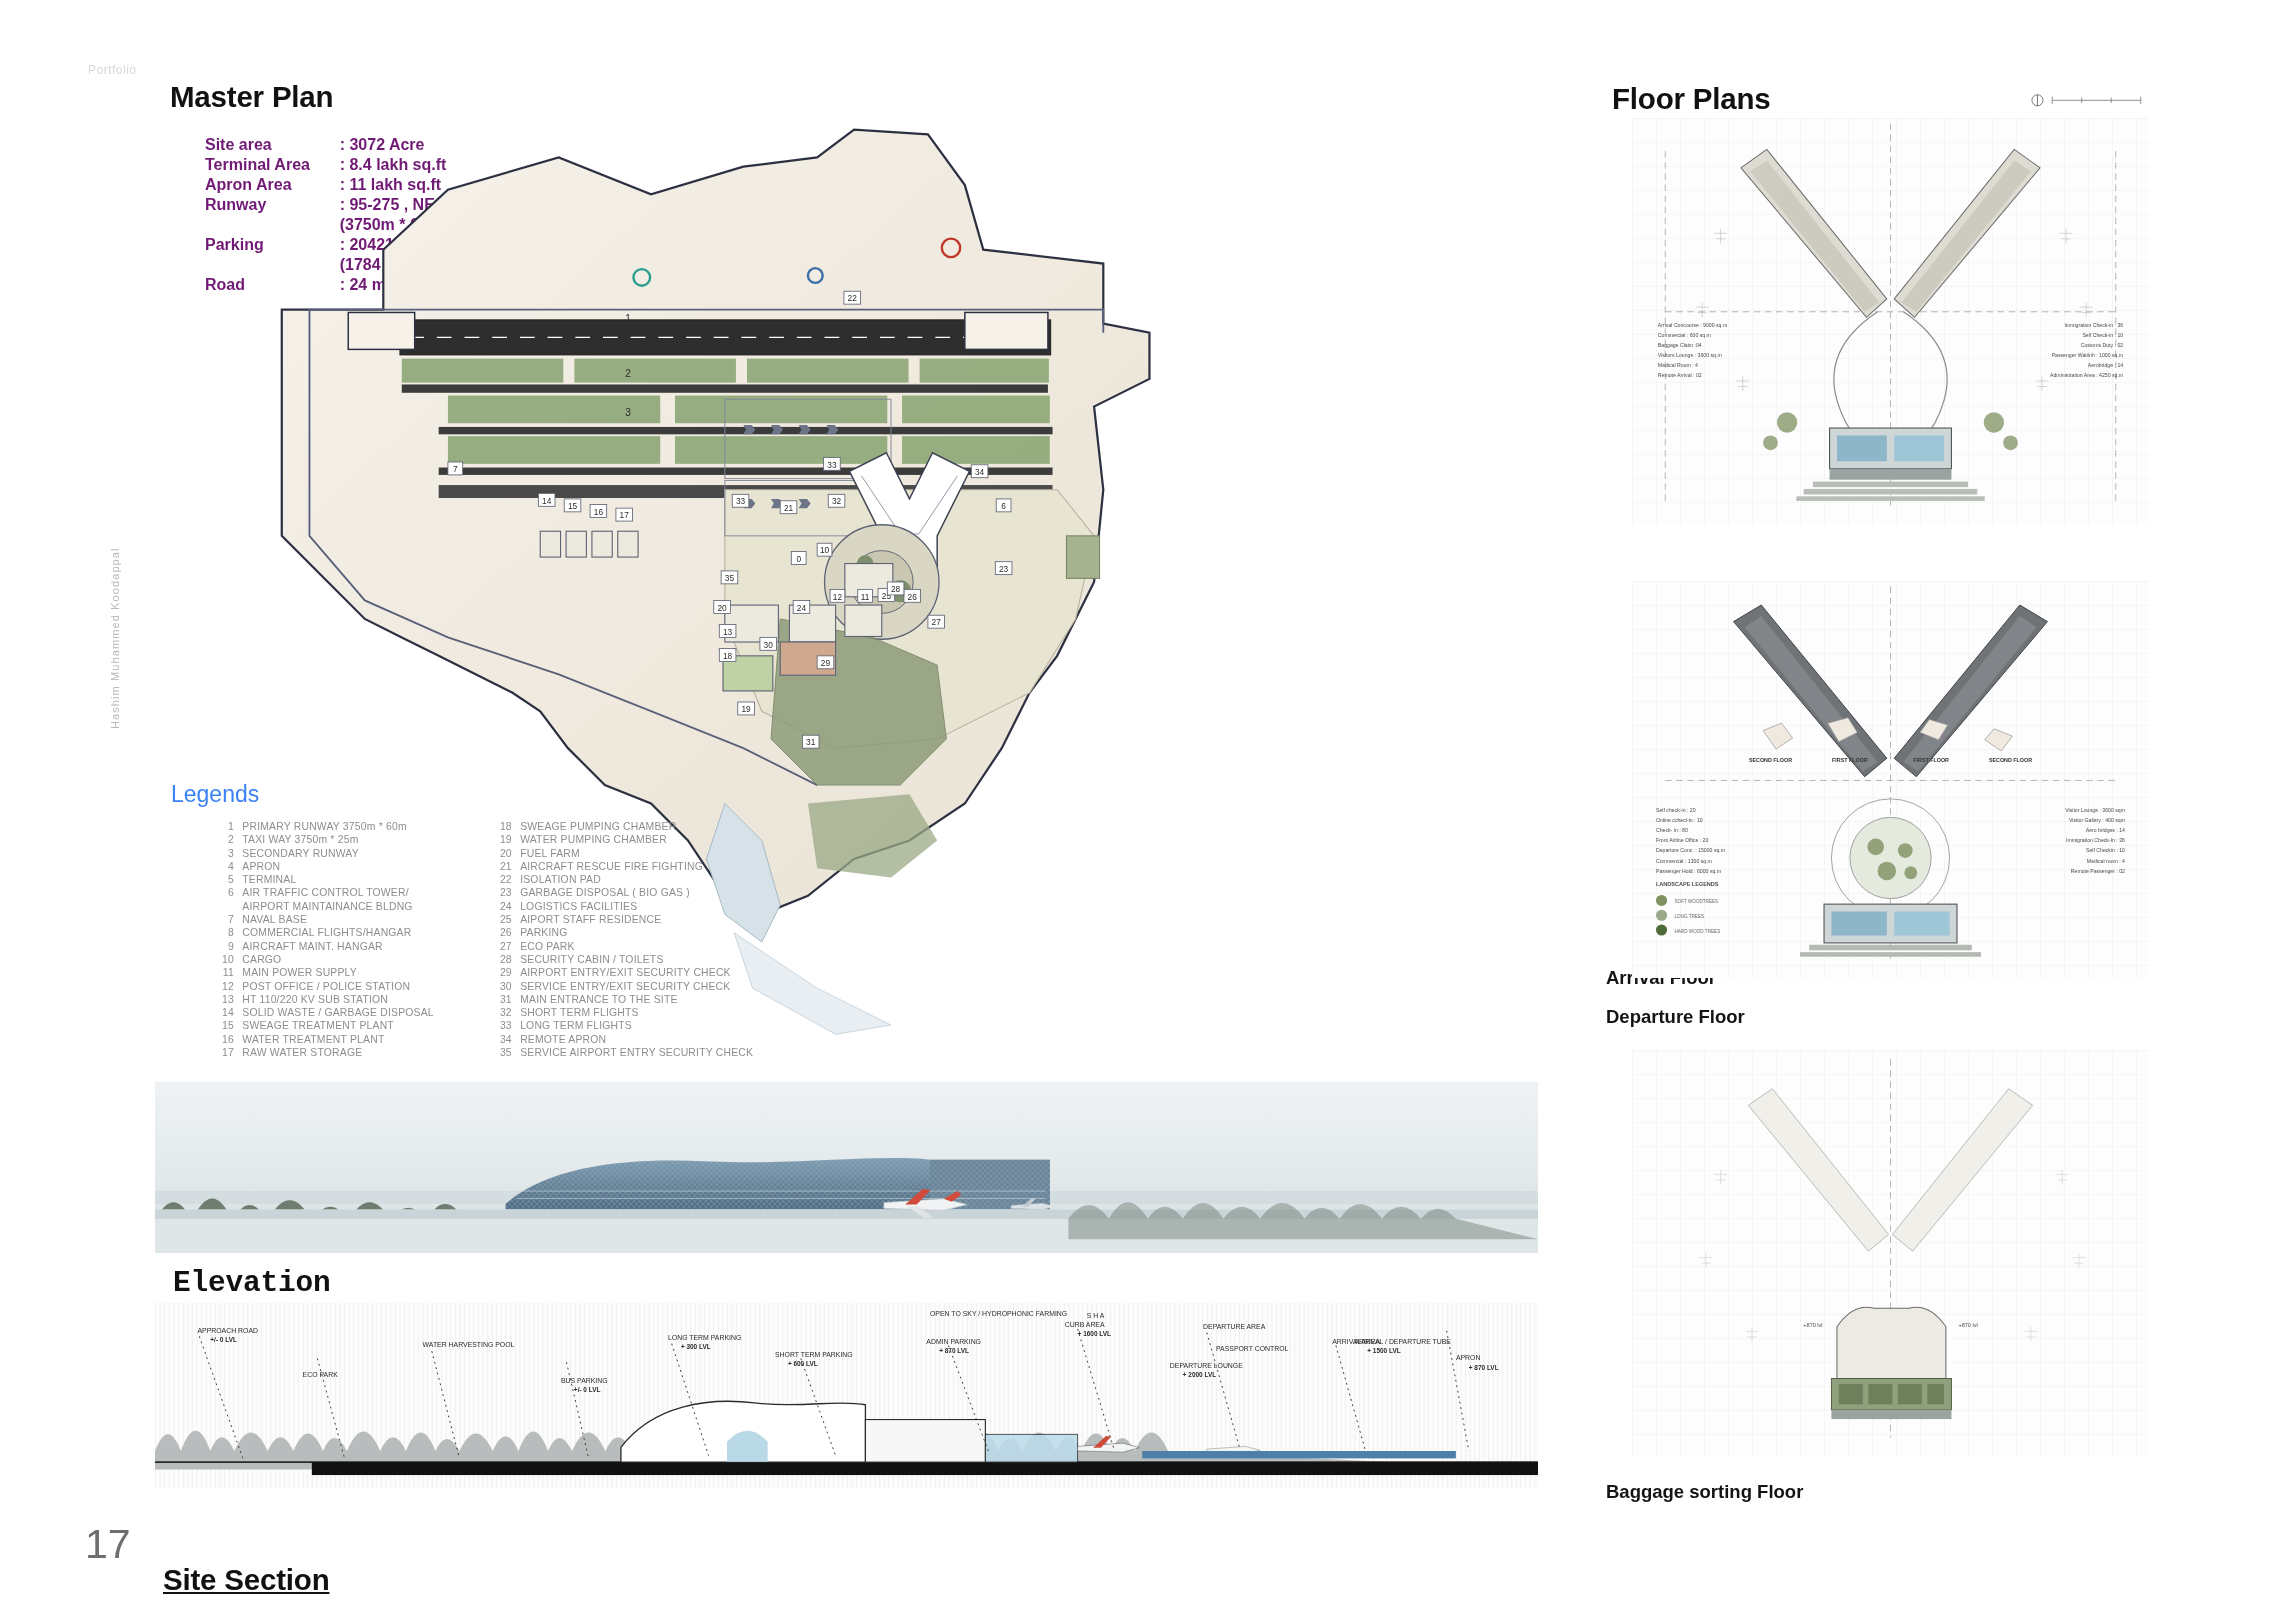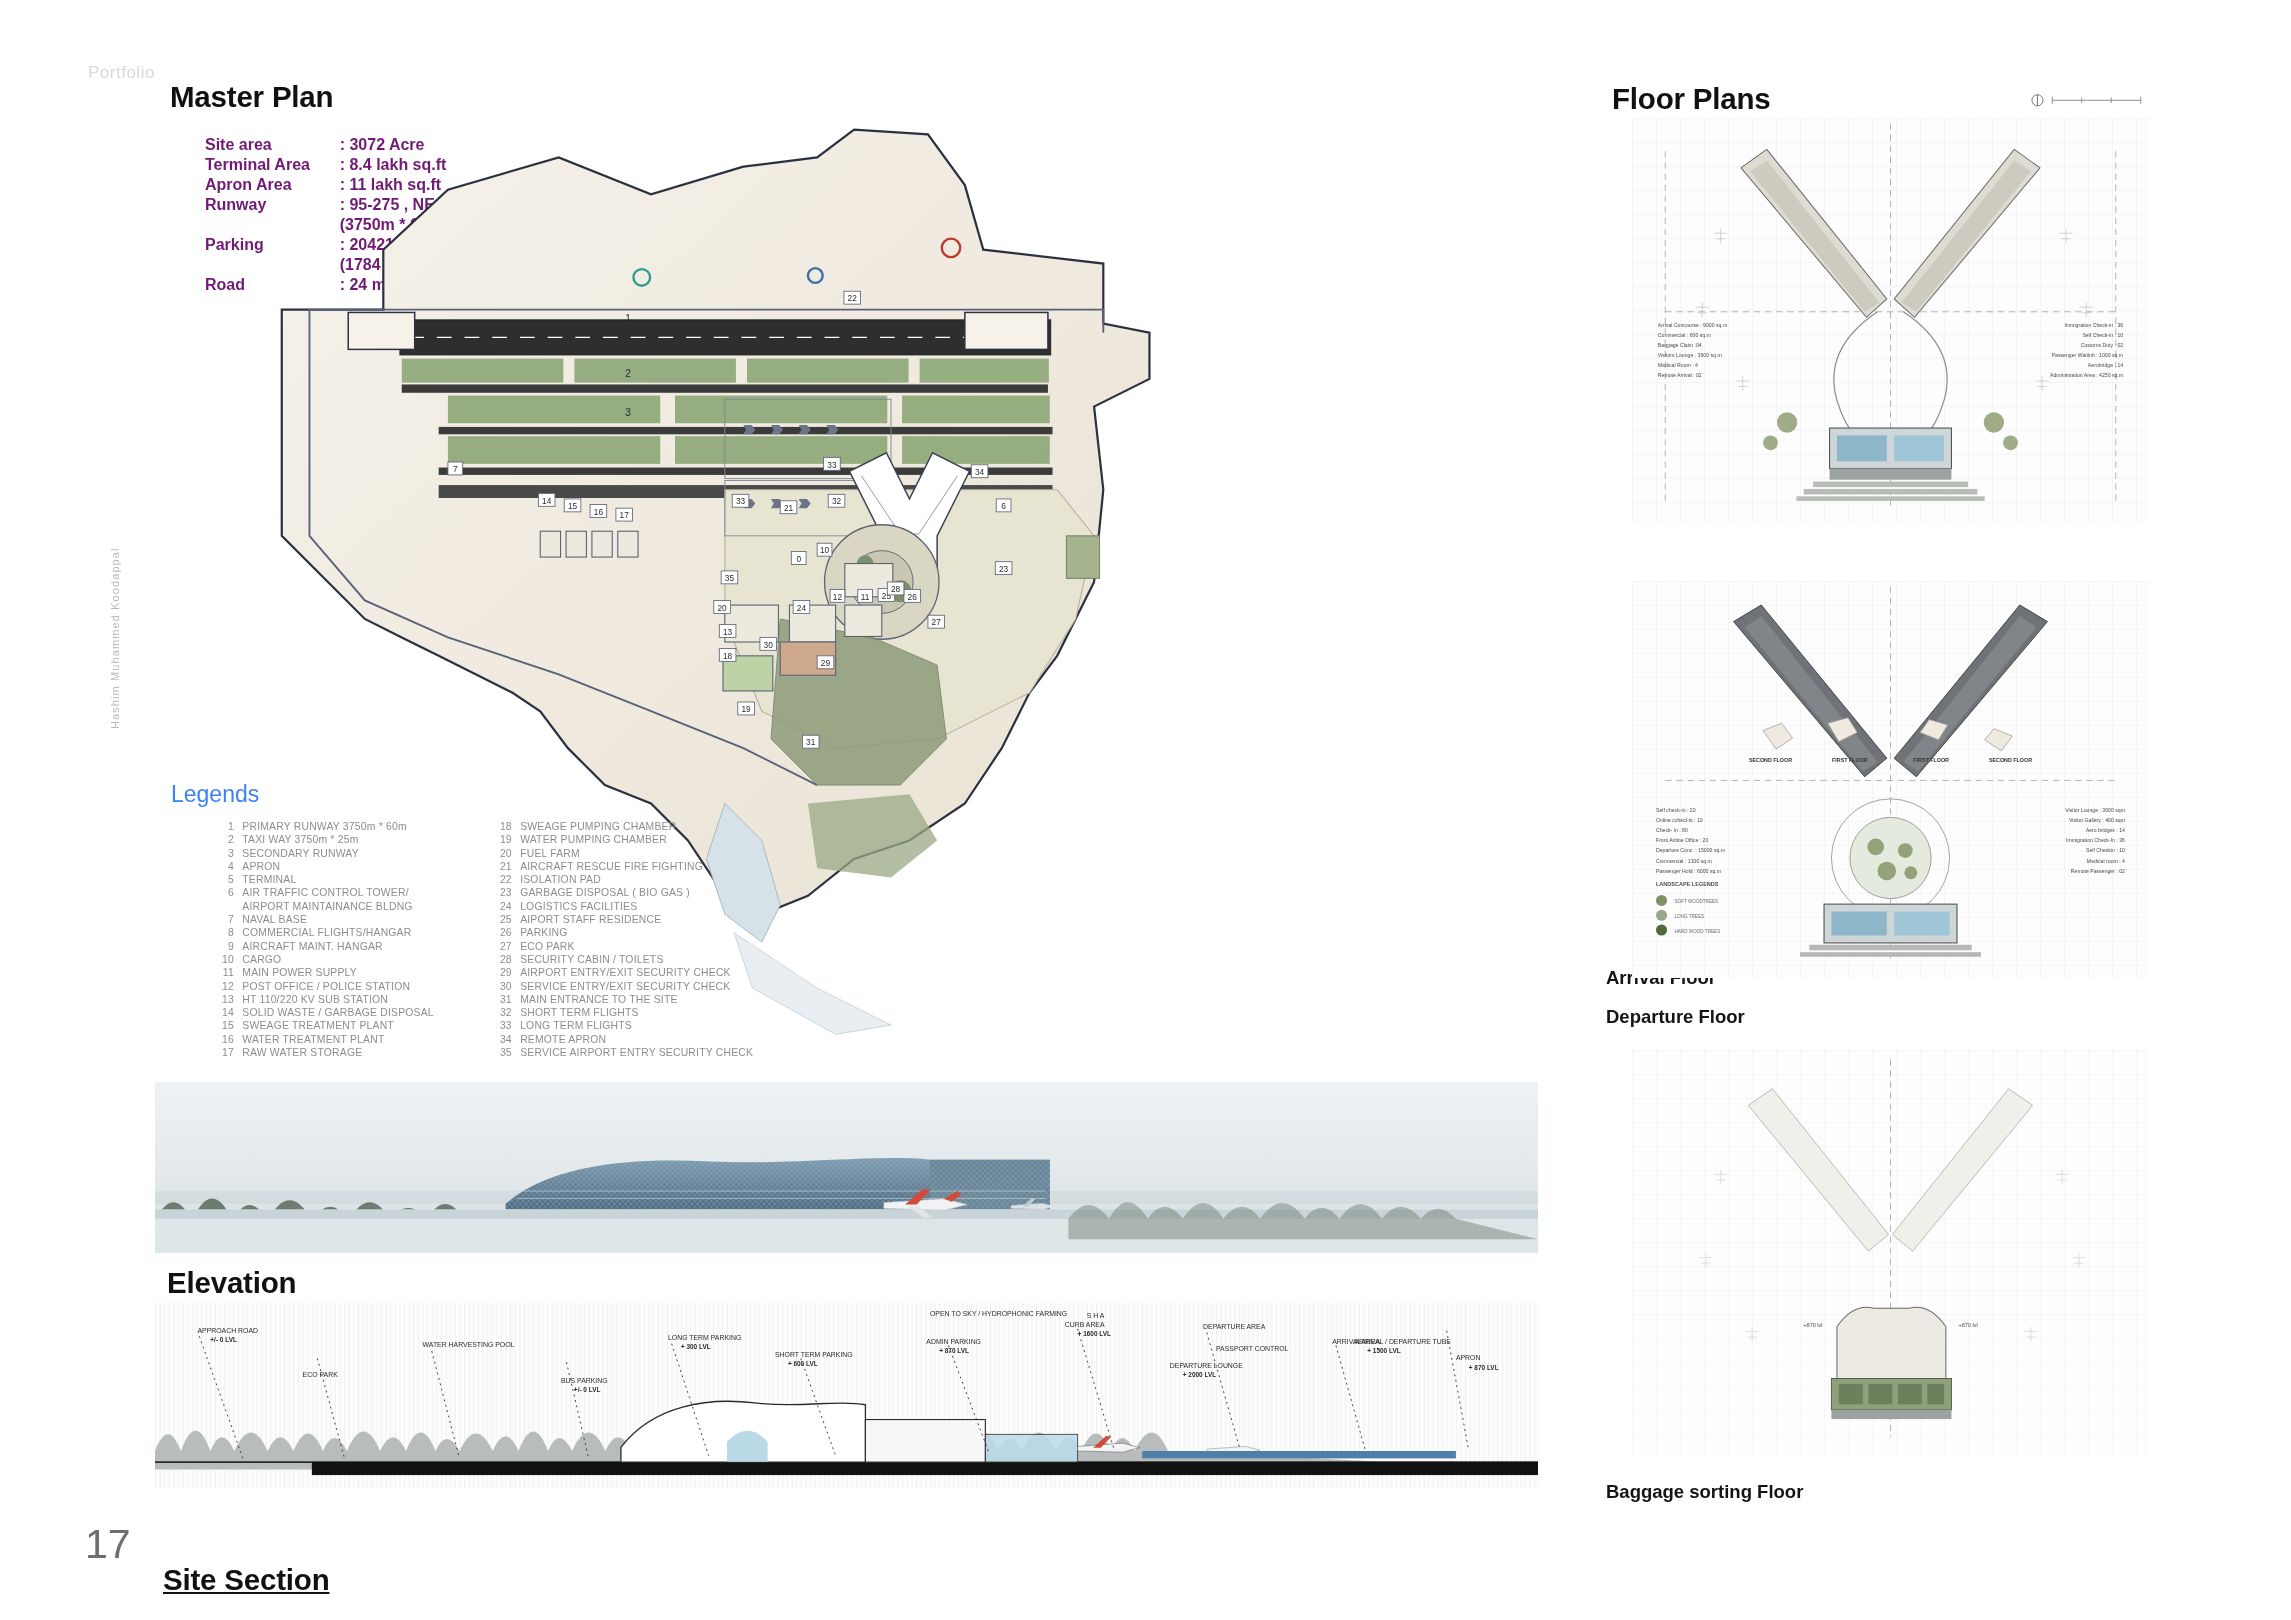--- a/index.html
+++ b/index.html
@@ -9,29 +9,29 @@
   }
   .page{position:absolute;inset:0;background:#ffffff;}
 
   
   .side-author{
     position:absolute;left:109px;top:729px;
     transform:rotate(-90deg);transform-origin:left top;
     font-size:11px;letter-spacing:1.1px;color:#b9b9b9;white-space:nowrap;
   }
   .portfolio-mark{
-    position:absolute;left:88px;top:63px;font-size:17px;color:#d8d8d8;letter-spacing:0.5px;
+    position:absolute;left:88px;top:63px;font-size:12px;color:#d8d8d8;letter-spacing:0.5px;
   }
 
   
   h1.sec-title{
     position:absolute;margin:8px;font-weight:700;font-size:29.5px;letter-spacing:-0.2px;color:#111;
   }
   .t-master{left:162px;top:72px;}
-  .t-elev{left:159px;top:1258px;}
+  .t-elev{left:165px;top:1258px;font-family:Liberation Mono, monospace;}
   .t-site{left:155px;top:1555px;text-decoration:underline;}
   .t-floor{left:1604px;top:74px;}
 
   .legend-title{
     position:absolute;left:171px;top:781px;font-size:23px;color:#3b82f6;font-weight:400;
   }
 
   
   .specs{
     position:absolute;left:205px;top:135px;font-size:16px;font-weight:700;

